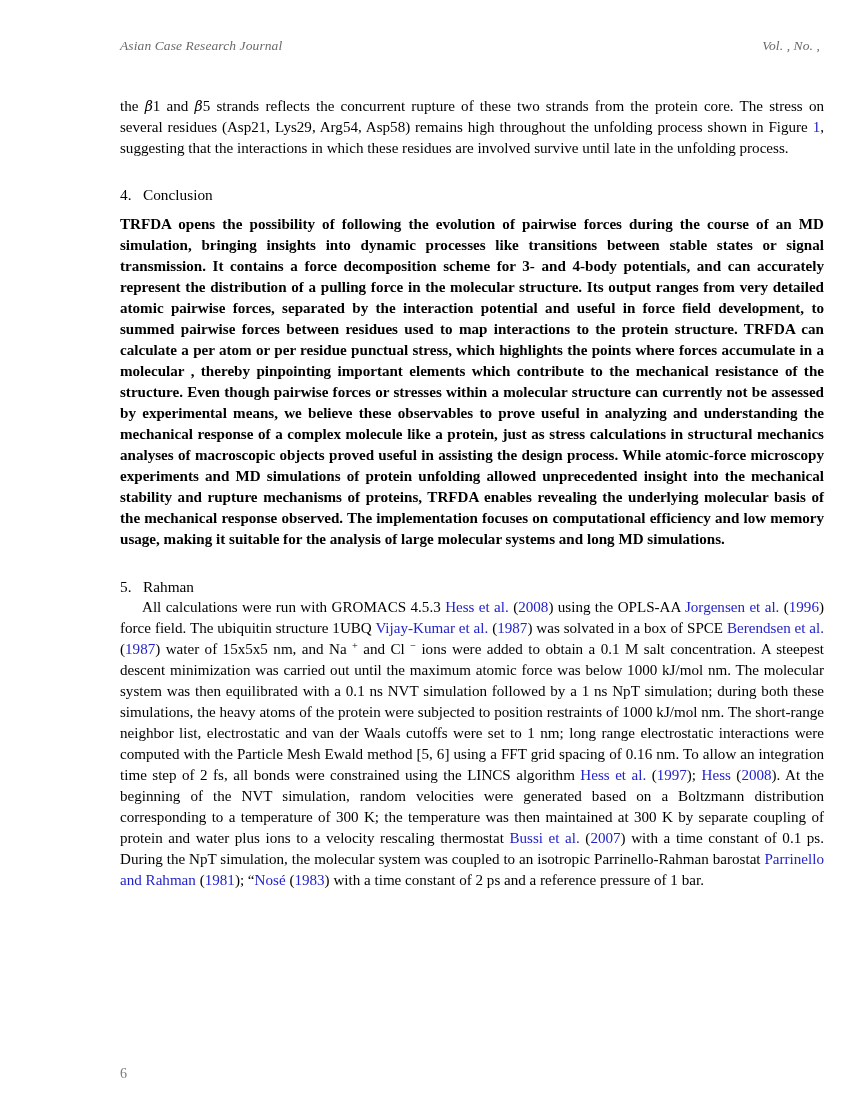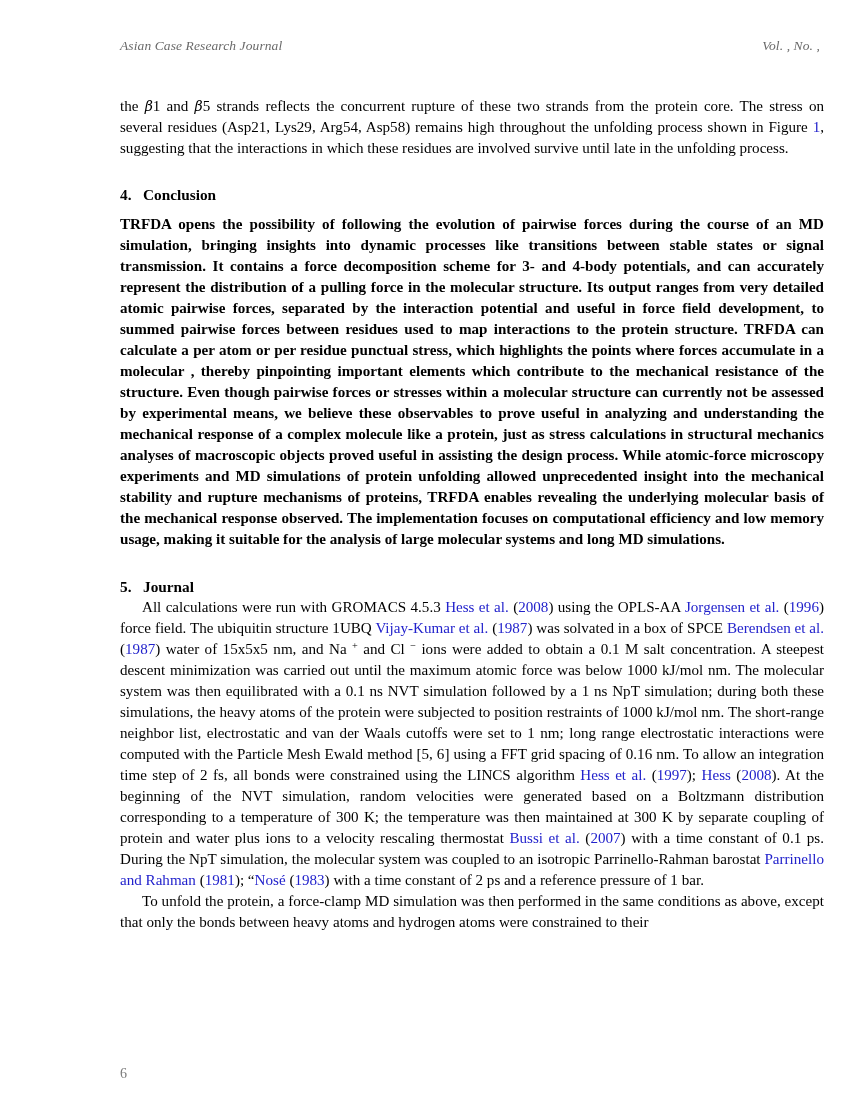--- a/index.html
+++ b/index.html
@@ -49,21 +49,21 @@
     text-justify: inter-word;
     -webkit-hyphens: none;
     hyphens: none;
   }
   p.indent {
     text-indent: 22px;
   }
   h2 {
     margin: 0;
     font-size: 15.3px;
-    font-weight: bold;
+    font-weight: normal;
     line-height: 20px;
   }
   h2 .num {
     display: inline-block;
     min-width: 23px;
   }
   .sec-conclusion {
     margin-top: 26px;
   }
   .sec-conclusion-body {
@@ -109,24 +109,23 @@
   </div>
 
   <div class="content">
 
     <p><span>the </span><span class="beta">β</span><span>1 and </span><span class="beta">β</span><span>5 strands reflects the concurrent rupture of these two strands from the protein core. The stress on several residues (Asp21, Lys29, Arg54, Asp58) remains high throughout the unfolding process shown in Figure </span><a class="cite" href="#">1</a><span>, suggesting that the interactions in which these residues are involved survive until late in the unfolding process.</span></p>
 
     <h2 class="sec-conclusion"><span class="num">4.</span><span>Conclusion</span></h2>
 
     <p class="sec-conclusion-body">TRFDA opens the possibility of following the evolution of pairwise forces during the course of an MD simulation, bringing insights into dynamic processes like transitions between stable states or signal transmission. It contains a force decomposition scheme for 3- and 4-body potentials, and can accurately represent the distribution of a pulling force in the molecular structure. Its output ranges from very detailed atomic pairwise forces, separated by the interaction potential and useful in force field development, to summed pairwise forces between residues used to map interactions to the protein structure. TRFDA can calculate a per atom or per residue punctual stress, which highlights the points where forces accumulate in a molecular , thereby pinpointing important elements which contribute to the mechanical resistance of the structure. Even though pairwise forces or stresses within a molecular structure can currently not be assessed by experimental means, we believe these observables to prove useful in analyzing and understanding the mechanical response of a complex molecule like a protein, just as stress calculations in structural mechanics analyses of macroscopic objects proved useful in assisting the design process. While atomic-force microscopy experiments and MD simulations of protein unfolding allowed unprecedented insight into the mechanical stability and rupture mechanisms of proteins, TRFDA enables revealing the underlying molecular basis of the mechanical response observed. The implementation focuses on computational efficiency and low memory usage, making it suitable for the analysis of large molecular systems and long MD simulations.</p>
 
-    <h2 class="sec-methods"><span class="num">5.</span><span>Journal</span></h2>
+    <h2 class="sec-methods"><span class="num">5.</span><span>Rahman</span></h2>
 
 
     <p class="indent"><span>All calculations were run with GROMACS 4.5.3 </span><a class="cite" href="#">Hess et al.</a><span> (</span><a class="cite" href="#">2008</a><span>) using the OPLS-AA </span><a class="cite" href="#">Jorgensen et al.</a><span> (</span><a class="cite" href="#">1996</a><span>) force field. The ubiquitin structure 1UBQ </span><a class="cite" href="#">Vijay-Kumar et al.</a><span> (</span><a class="cite" href="#">1987</a><span>) was solvated in a box of SPCE </span><a class="cite" href="#">Berendsen et al.</a><span> (</span><a class="cite" href="#">1987</a><span>) water of 15x5x5 nm, and Na </span><sup>+</sup><span> and Cl </span><sup>−</sup><span> ions were added to obtain a 0.1 M salt concentration. A steepest descent minimization was carried out until the maximum atomic force was below 1000 kJ/mol nm. The molecular system was then equilibrated with a 0.1 ns NVT simulation followed by a 1 ns NpT simulation; during both these simulations, the heavy atoms of the protein were subjected to position restraints of 1000 kJ/mol nm. The short-range neighbor list, electrostatic and van der Waals cutoffs were set to 1 nm; long range electrostatic interactions were computed with the Particle Mesh Ewald method [5, 6] using a FFT grid spacing of 0.16 nm. To allow an integration time step of 2 fs, all bonds were constrained using the LINCS algorithm </span><a class="cite" href="#">Hess et al.</a><span> (</span><a class="cite" href="#">1997</a><span>); </span><a class="cite" href="#">Hess</a><span> (</span><a class="cite" href="#">2008</a><span>). At the beginning of the NVT simulation, random velocities were generated based on a Boltzmann distribution corresponding to a temperature of 300 K; the temperature was then maintained at 300 K by separate coupling of protein and water plus ions to a velocity rescaling thermostat </span><a class="cite" href="#">Bussi et al.</a><span> (</span><a class="cite" href="#">2007</a><span>) with a time constant of 0.1 ps. During the NpT simulation, the molecular system was coupled to an isotropic Parrinello-Rahman barostat </span><a class="cite" href="#">Parrinello and Rahman</a><span> (</span><a class="cite" href="#">1981</a><span>); “</span><a class="cite" href="#">Nosé</a><span> (</span><a class="cite" href="#">1983</a><span>) with a time constant of 2 ps and a reference pressure of 1 bar.</span></p>
 
-    <p class="indent">To unfold the protein, a force-clamp MD simulation was then performed in the same conditions as above, except that only the bonds between heavy atoms and hydrogen atoms were constrained to their</p>
 
   </div>
 
   <div class="folio">6</div>
 
 </div>
 
 </body></html>

